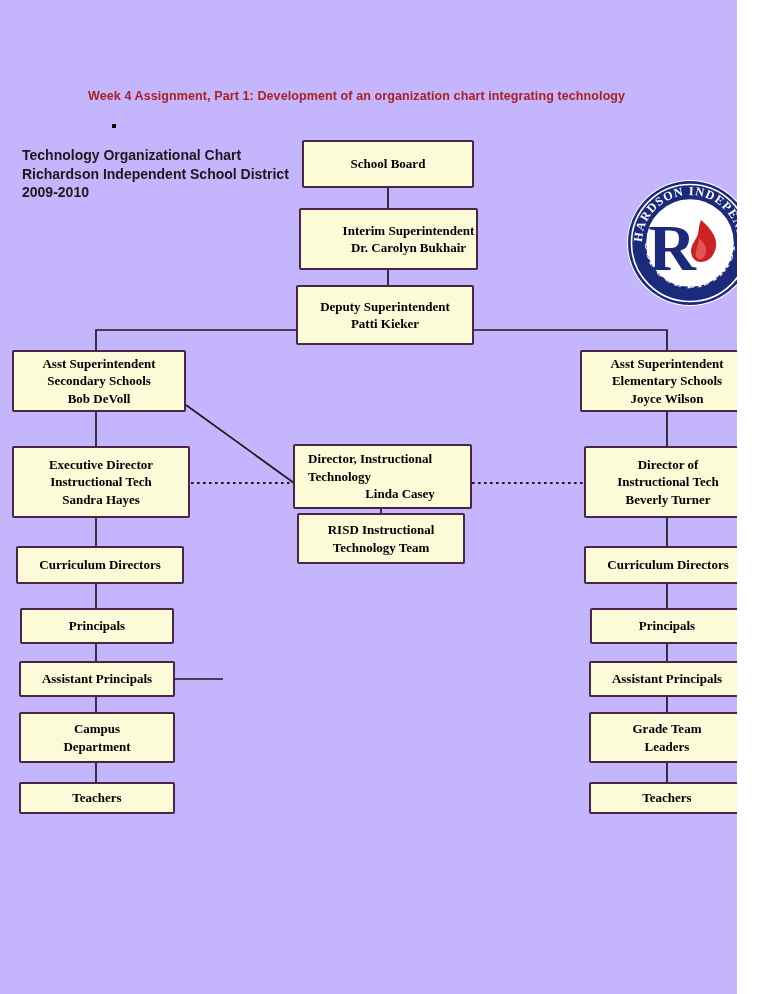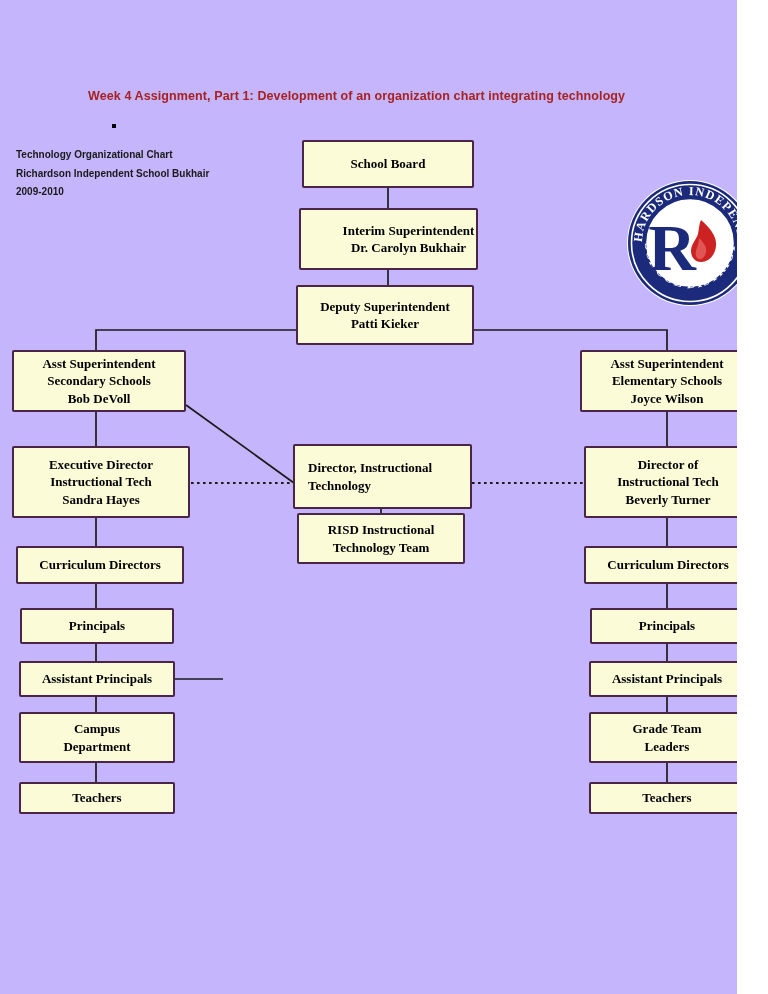--- a/index.html
+++ b/index.html
@@ -34,26 +34,26 @@
     position: absolute;
     left: 112px;
     top: 124px;
     width: 4px;
     height: 4px;
     background: #000000;
     border-radius: 0;
   }
   .chart-caption {
     position: absolute;
-    left: 16px;
+    left: 22px;
     top: 146px;
     width: 270px;
     font-family: "Liberation Sans", sans-serif;
     font-weight: bold;
-    font-size: 10px;
+    font-size: 14px;
     line-height: 18.5px;
     color: #1a1a1a;
   }
   .chart-caption div { white-space: nowrap; }
 
   
   .risd-logo {
     position: absolute;
     left: 625px;
     top: 178px;
@@ -107,21 +107,21 @@
 <body>
 
 <div id="page">
 
   <div class="assignment-title">Week 4 Assignment, Part 1: Development of an organization chart integrating technology</div>
 
   <div class="bullet-dot"></div>
 
   <div class="chart-caption">
     <div>Technology Organizational Chart</div>
-    <div>Richardson Independent School Bukhair</div>
+    <div>Richardson Independent School District</div>
     <div>2009-2010</div>
   </div>
 
   <svg class="risd-logo" viewBox="0 0 130 130">
     <defs>
       <path id="arcTop" d="M 17,65 A 48,48 0 0 1 113,65"></path>
       <path id="arcBot" d="M 20,65 A 45,45 0 0 0 110,65"></path>
     </defs>
     <circle cx="65" cy="65" r="63" fill="#ffffff"></circle>
     <circle cx="65" cy="65" r="62" fill="#1b2a7a"></circle>
@@ -205,20 +205,21 @@
 
   <div class="node" style="left:12px; top:446px; width:178px; height:72px;">
     <span class="ln">Executive Director</span>
     <span class="ln">Instructional Tech</span>
     <span class="ln">Sandra Hayes</span>
   </div>
 
   <div class="node ragged" style="left:293px; top:444px; width:179px; height:65px;">
     <span class="ln">Director, Instructional</span>
     <span class="ln">Technology</span>
+    <span class="ln indent">Linda Casey</span>
   </div>
 
   <div class="node" style="left:584px; top:446px; width:168px; height:72px;">
     <span class="ln">Director of</span>
     <span class="ln">Instructional Tech</span>
     <span class="ln">Beverly Turner</span>
   </div>
 
   <div class="node" style="left:297px; top:513px; width:168px; height:51px;">
     <span class="ln">RISD Instructional</span>

